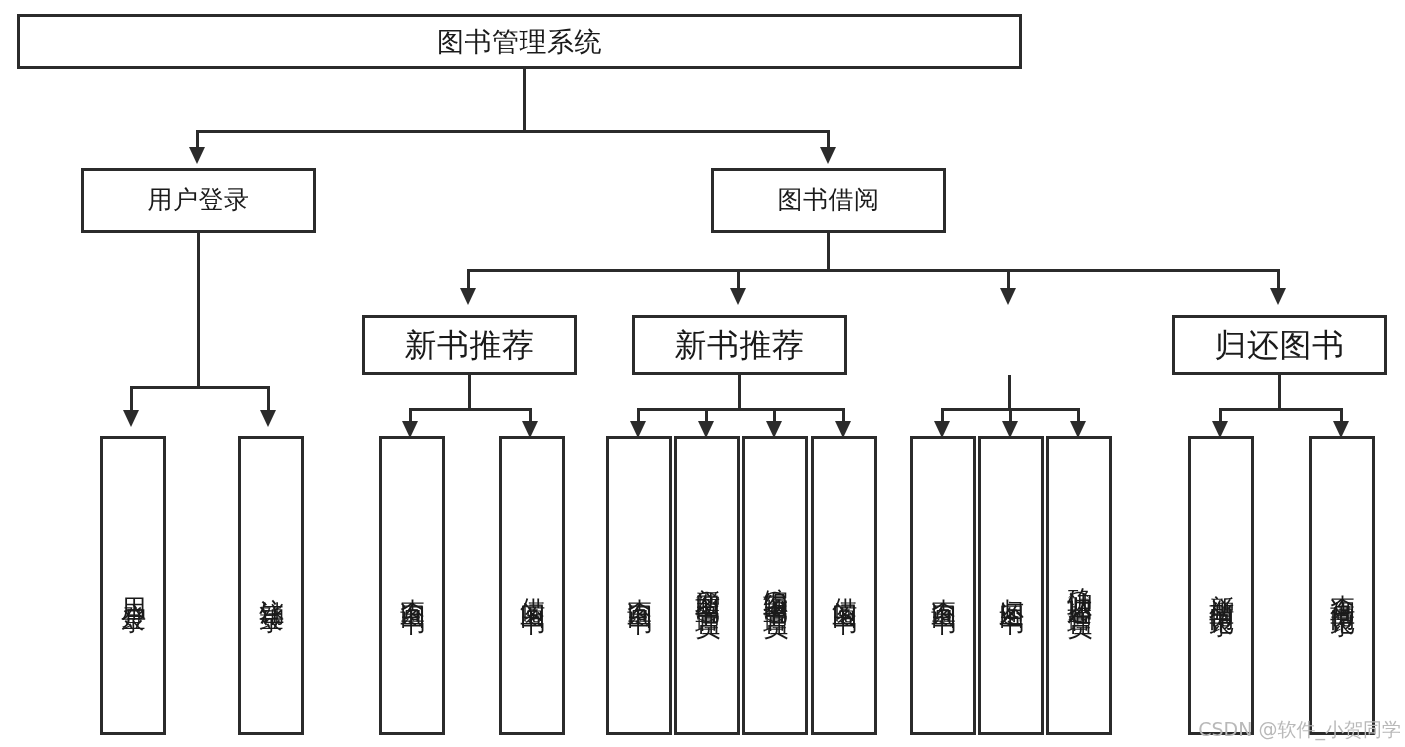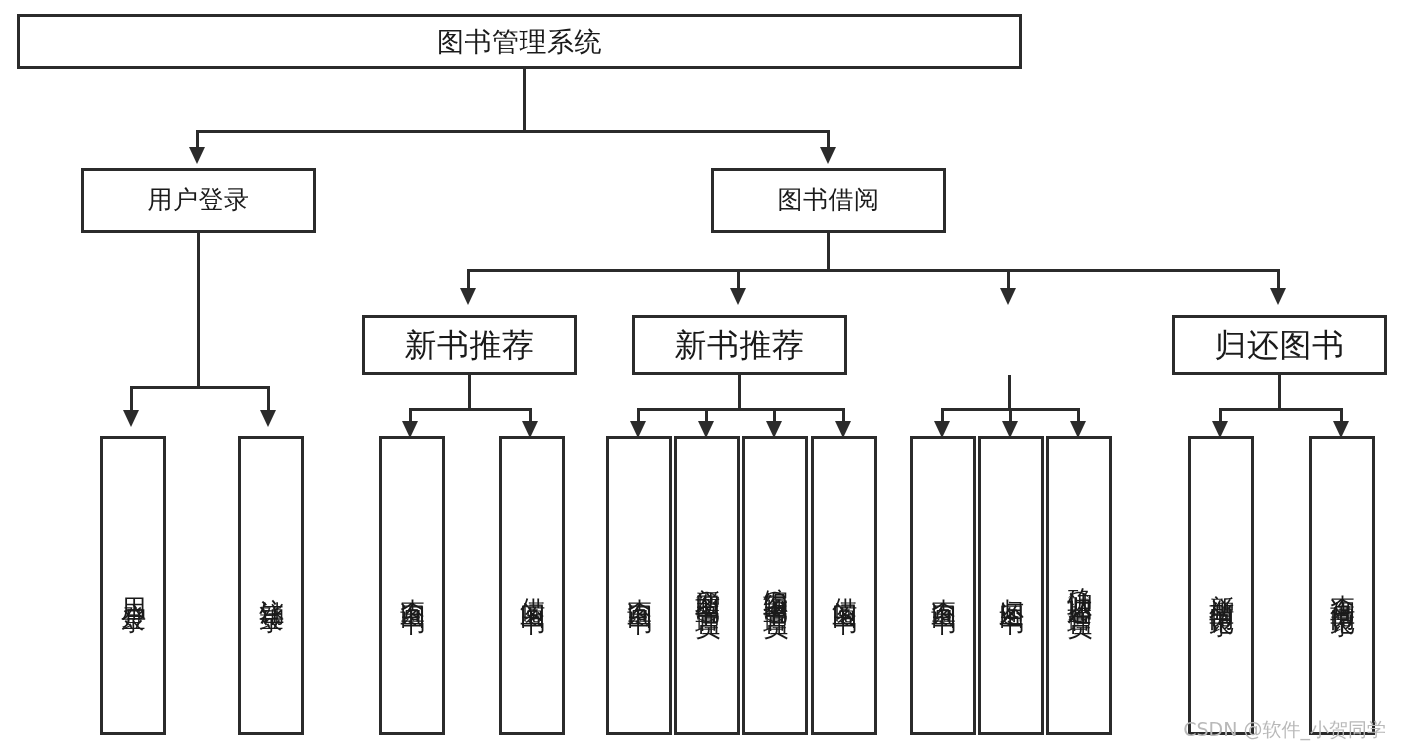--- a/index.html
+++ b/index.html
@@ -65,21 +65,21 @@
     position: absolute;
     width: 0;
     height: 0;
     border-left: 8px solid transparent;
     border-right: 8px solid transparent;
     border-top: 17px solid #2b2b2b;
   }
   
   #watermark {
     position: absolute;
-    right: 19px;
+    right: 4px;
     bottom: 4px;
     font-size: 19px;
     color: #b9b9b9;
     font-family: "DejaVu Sans", "Liberation Sans", sans-serif;
     white-space: nowrap;
     pointer-events: none;
   }
 </style>
 </head>
 <body>

